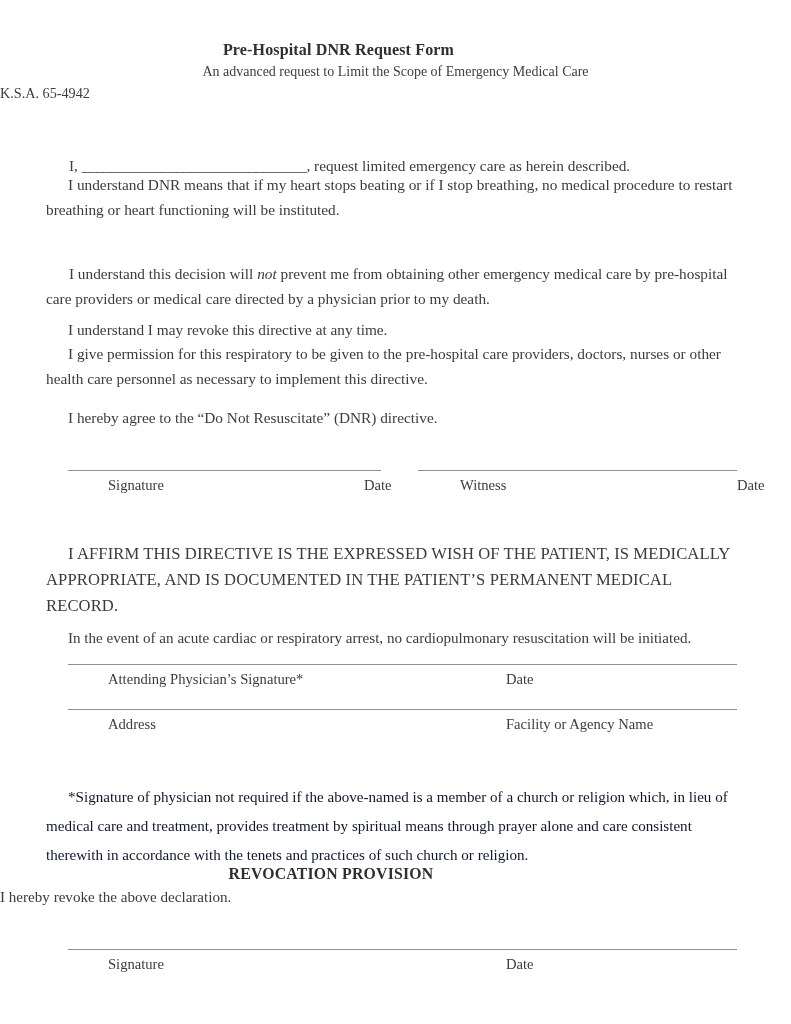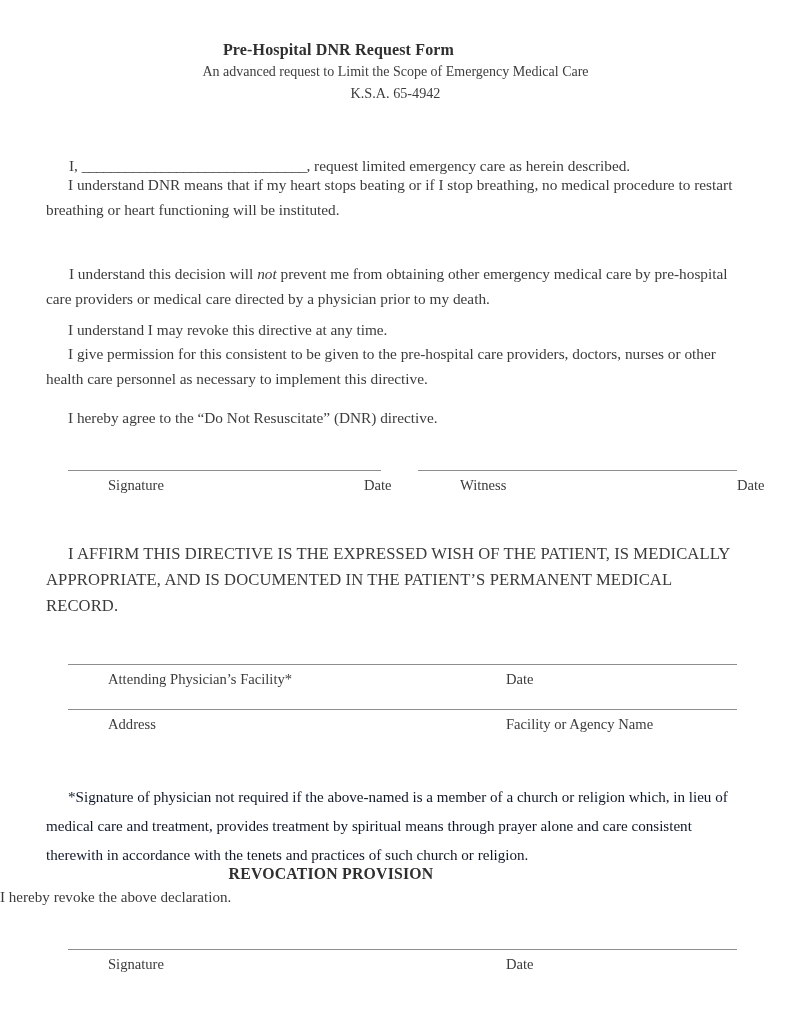--- a/index.html
+++ b/index.html
@@ -45,21 +45,20 @@
     width: 791px;
     text-align: center;
     font-size: 14px;
     color: #3d3d3d;
   }
   .doc-statute {
     position: absolute;
     left: 0;
     top: 85px;
     width: 791px;
-    text-align: center;
     font-size: 14.2px;
     color: #3d3d3d;
   }
 
   
   .body-block {
     position: absolute;
     left: 46px;
     width: 699px;
   }
@@ -177,40 +176,41 @@
     <p class="para">
       <span>I understand this decision will </span><em>not</em><span> prevent me from obtaining other emergency medical care by pre-hospital care providers or medical care directed by a physician prior to my death.</span>
     </p>
   </div>
 
   <div class="body-block" style="top:300px;margin-top:17px;">
     <p class="para">I understand I may revoke this directive at any time.</p>
   </div>
 
   <div class="body-block" style="top:341px;">
-    <p class="para">I give permission for this consistent to be given to the pre-hospital care providers, doctors, nurses or other health care personnel as necessary to implement this directive.</p>
+    <p class="para">I give permission for this respiratory to be given to the pre-hospital care providers, doctors, nurses or other health care personnel as necessary to implement this directive.</p>
   </div>
 
   <div class="body-block" style="top:405px;">
     <p class="para">I hereby agree to the “Do Not Resuscitate” (DNR) directive.</p>
   </div>
 
   <div class="rule" style="left:68px; top:470px; width:313px;"></div>
   <div class="sig-label" style="left:68px; top:477px;">Signature</div>
   <div class="sig-label" style="left:324px; top:477px;">Date</div>
 
   <div class="rule" style="left:418px; top:470px; width:319px;"></div>
   <div class="sig-label" style="left:420px; top:477px;">Witness</div>
   <div class="sig-label" style="left:697px; top:477px;">Date</div>
 
   <p class="affirm">I AFFIRM THIS DIRECTIVE IS THE EXPRESSED WISH OF THE PATIENT, IS MEDICALLY APPROPRIATE, AND IS DOCUMENTED IN THE PATIENT’S PERMANENT MEDICAL RECORD.</p>
 
+  <p class="arrest-note">In the event of an acute cardiac or respiratory arrest, no cardiopulmonary resuscitation will be initiated.</p>
 
   <div class="rule" style="left:68px; top:664px; width:669px;"></div>
-  <div class="sig-label" style="left:68px; top:671px;">Attending Physician’s Facility*</div>
+  <div class="sig-label" style="left:68px; top:671px;">Attending Physician’s Signature*</div>
   <div class="sig-label" style="left:466px; top:671px;">Date</div>
 
   <div class="rule" style="left:68px; top:709px; width:669px;"></div>
   <div class="sig-label" style="left:68px; top:716px;">Address</div>
   <div class="sig-label" style="left:466px; top:716px;">Facility or Agency Name</div>
 
   <p class="footnote">*Signature of physician not required if the above-named is a member of a church or religion which, in lieu of medical care and treatment, provides treatment by spiritual means through prayer alone and care consistent therewith in accordance with the tenets and practices of such church or religion.</p>
 
   <div class="revocation-heading">REVOCATION PROVISION</div>
 

